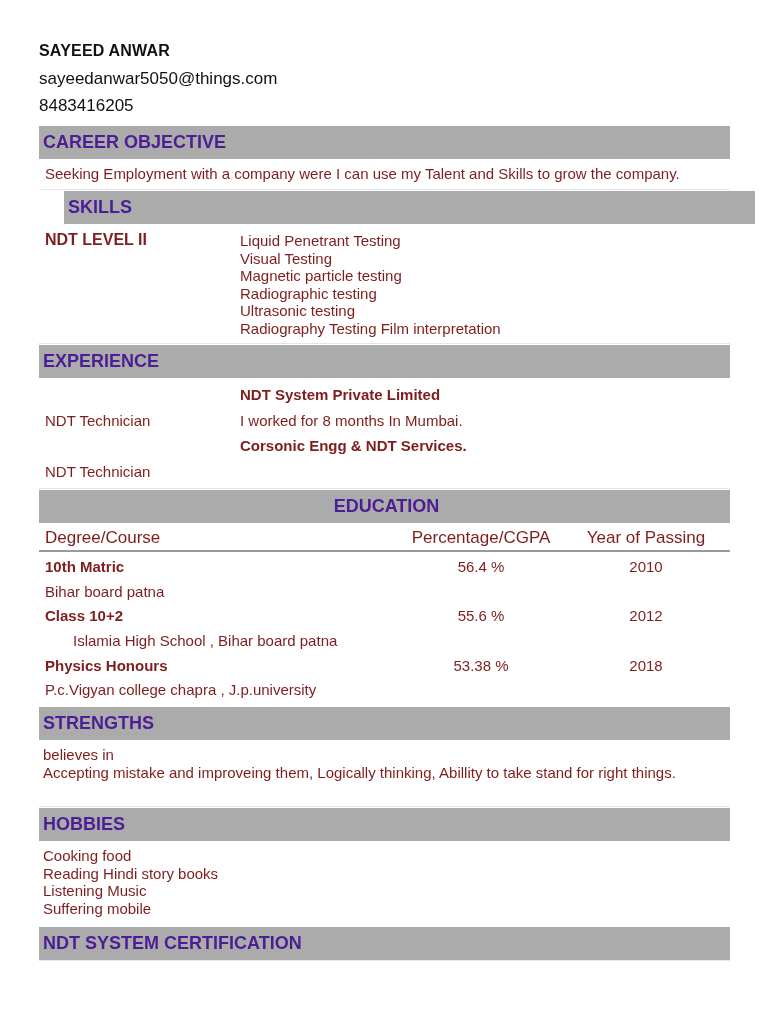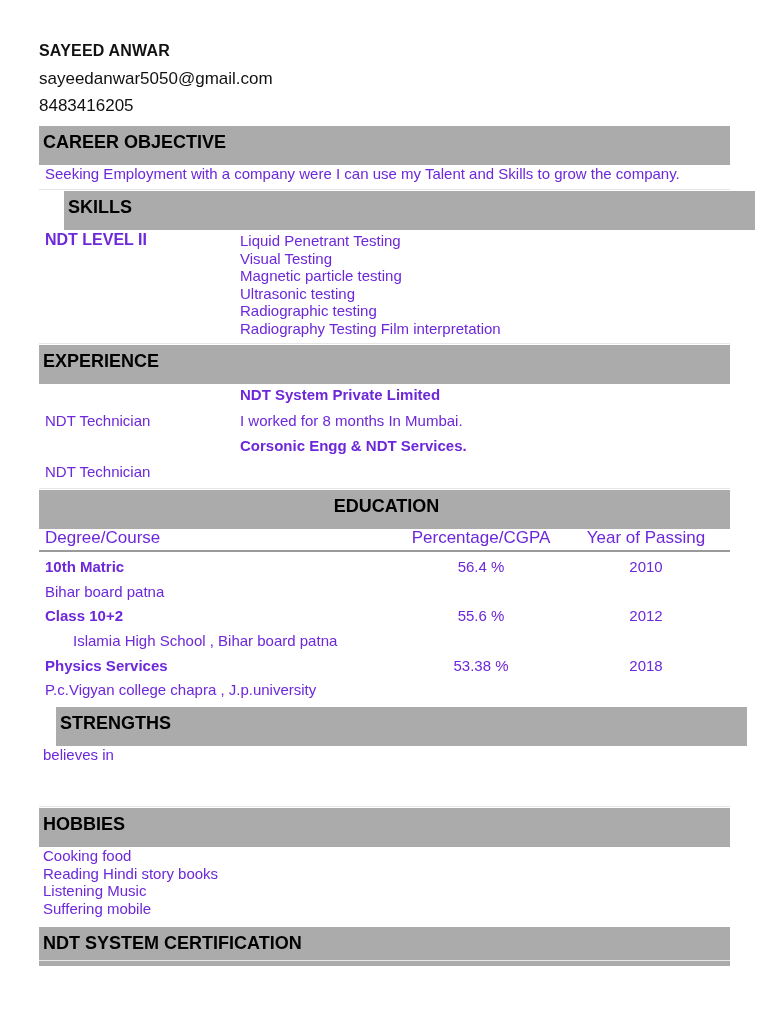--- a/index.html
+++ b/index.html
@@ -3,49 +3,49 @@
   <meta charset="utf-8">
   <style>
     * { margin: 0; padding: 0; box-sizing: border-box; }
     html, body { width: 768px; height: 1024px; background: #ffffff; overflow: hidden; }
     body { font-family: "Liberation Sans", "DejaVu Sans", sans-serif; color: #111; position: relative; }
     .page { position: absolute; left: 39px; top: 0; width: 691px; }
     .name { position: absolute; left: 0; top: 42px; font-size: 16px; font-weight: bold; letter-spacing: 0.2px; }
     .contact { position: absolute; left: 0; font-size: 17px; color: #111; }
     .email { top: 69px; }
     .phone { top: 96px; }
-    .hdr { position: absolute; left: 0; width: 691px; height: 39px; background: #ababab; padding-left: 4px; font-size: 18px; font-weight: bold; line-height: 33px; color: #000000; }
-    .txt { position: absolute; font-size: 15px; line-height: 17.5px; color: #6d28d9; }
+    .hdr { position: absolute; left: 0; width: 691px; height: 33px; background: #ababab; padding-left: 4px; font-size: 18px; font-weight: bold; line-height: 33px; color: #4c1d95; }
+    .txt { position: absolute; font-size: 15px; line-height: 17.5px; color: #7f1d1d; }
     .b { font-weight: bold; }
     .rule { position: absolute; left: 0; width: 691px; height: 1px; background: #e6e6e6; }
     .edu-rule { position: absolute; left: 0; width: 691px; height: 2px; background: #9a9a9a; }
     .center { text-align: center; }
     .lines div { height: 17.6px; }
   </style>
 </head>
 <body>
 
 <div class="page">
 
   <div class="name">SAYEED ANWAR</div>
-  <div class="contact email">sayeedanwar5050@gmail.com</div>
+  <div class="contact email">sayeedanwar5050@things.com</div>
   <div class="contact phone">8483416205</div>
 
   <div class="hdr" style="top:126px;">CAREER OBJECTIVE</div>
   <div class="txt" style="left:6px; top:165px;">Seeking Employment with a company were I can use my Talent and Skills to grow the company.</div>
   <div class="rule" style="top:189px;"></div>
 
   <div class="hdr" style="top:191px;margin-left:25px;">SKILLS</div>
   <div class="txt b" style="left:6px; top:231px; font-size:16px;">NDT LEVEL II</div>
   <div class="txt lines" style="left:201px; top:232px;">
     <div>Liquid Penetrant Testing</div>
     <div>Visual Testing</div>
     <div>Magnetic particle testing</div>
+    <div>Radiographic testing</div>
     <div>Ultrasonic testing</div>
-    <div>Radiographic testing</div>
     <div>Radiography Testing Film interpretation</div>
   </div>
   <div class="rule" style="top:343px;"></div>
 
   <div class="hdr" style="top:345px;">EXPERIENCE</div>
   <div class="txt b" style="left:201px; top:386px;">NDT System Private Limited</div>
   <div class="txt" style="left:6px; top:412px;">NDT Technician</div>
   <div class="txt" style="left:201px; top:412px;">I worked for  8 months In Mumbai.</div>
   <div class="txt b" style="left:201px; top:437px;">Corsonic Engg &amp; NDT Services.</div>
   <div class="txt" style="left:6px; top:463px;">NDT Technician</div>
@@ -61,28 +61,29 @@
   <div class="txt b" style="left:6px; top:558px;">10th Matric</div>
   <div class="txt center" style="left:362px; width:160px; top:558px;">56.4 %</div>
   <div class="txt center" style="left:532px; width:150px; top:558px;">2010</div>
   <div class="txt" style="left:6px; top:583px;">Bihar board patna</div>
 
   <div class="txt b" style="left:6px; top:607px;">Class 10+2</div>
   <div class="txt center" style="left:362px; width:160px; top:607px;">55.6 %</div>
   <div class="txt center" style="left:532px; width:150px; top:607px;">2012</div>
   <div class="txt" style="left:6px; top:632px;margin-left:28px;">Islamia High School , Bihar board patna</div>
 
-  <div class="txt b" style="left:6px; top:657px;">Physics Services</div>
+  <div class="txt b" style="left:6px; top:657px;">Physics Honours</div>
   <div class="txt center" style="left:362px; width:160px; top:657px;">53.38 %</div>
   <div class="txt center" style="left:532px; width:150px; top:657px;">2018</div>
   <div class="txt" style="left:6px; top:681px;">P.c.Vigyan college chapra , J.p.university</div>
 
-  <div class="hdr" style="top:707px;margin-left:17px;">STRENGTHS</div>
+  <div class="hdr" style="top:707px;">STRENGTHS</div>
   <div class="txt lines" style="left:4px; top:746px; width:690px;">
     <div>believes in</div>
+    <div>Accepting mistake and improveing them, Logically thinking, Abillity to take stand for right things.</div>
   </div>
   <div class="rule" style="top:806px;"></div>
 
   <div class="hdr" style="top:808px;">HOBBIES</div>
   <div class="txt lines" style="left:4px; top:847px;">
     <div>Cooking food</div>
     <div>Reading Hindi story books</div>
     <div>Listening Music</div>
     <div>Suffering mobile</div>
   </div>

